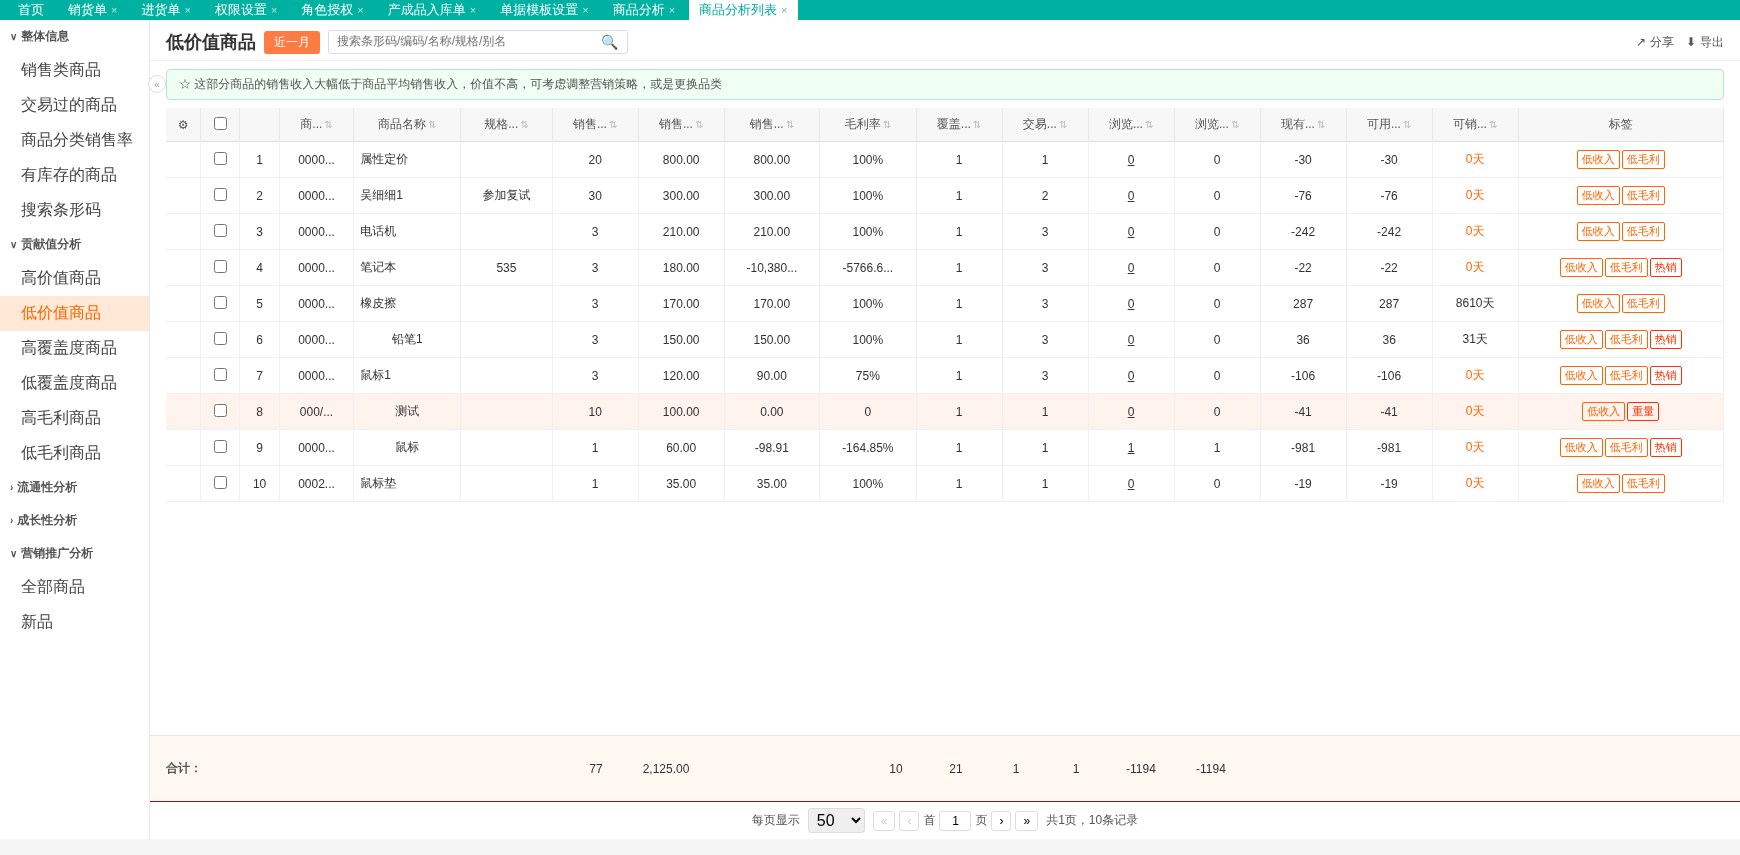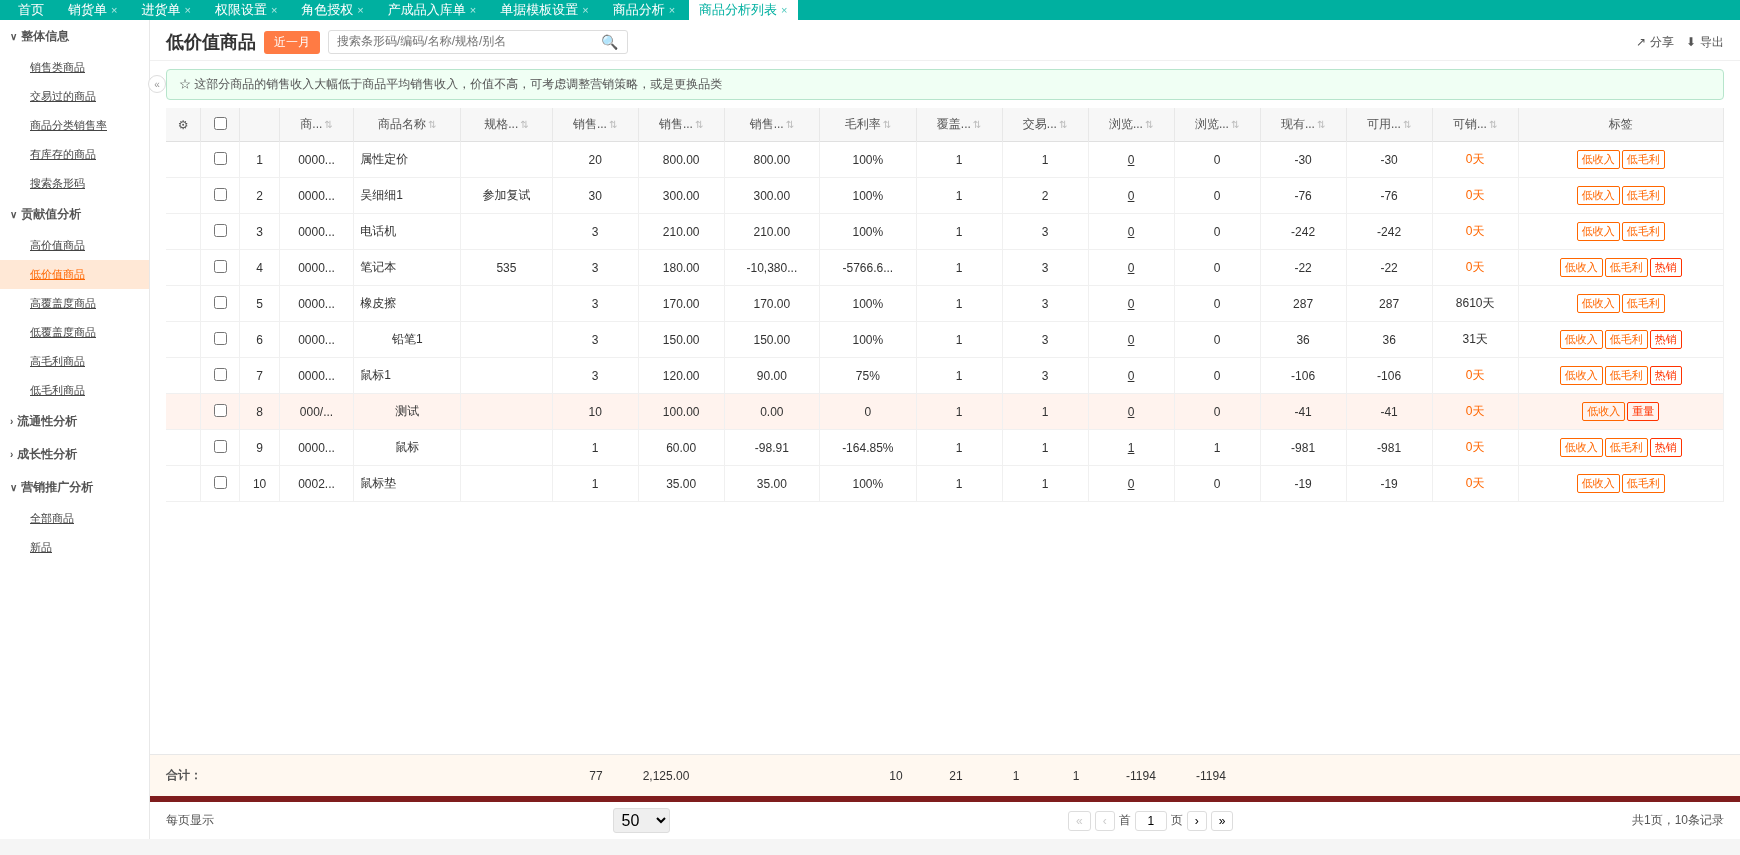--- a/index.html
+++ b/index.html
@@ -47,25 +47,24 @@
       display: flex;
       align-items: center;
       padding: 8px 10px;
       font-size: 12px;
       color: #555;
       cursor: pointer;
       font-weight: bold;
     }
     .sidebar-section-header .arrow { margin-right: 4px; font-size: 10px; }
     .sidebar-item {
-      padding: 7px 12px 7px 30px;
-      font-size: 11px;
+      padding: 7px 12px 7px 21px;
+      font-size: 16px;
       color: #444;
       cursor: pointer;
-      text-decoration: underline;
     }
     .sidebar-item.active { background: #ffe8d6; color: #ff6600; }
     .collapse-btn {
       position: absolute;
       left: 148px;
       top: 55px;
       background: #fff;
       border: 1px solid #ddd;
       border-radius: 50%;
       width: 18px;
@@ -196,21 +195,21 @@
     }
     .tag-orange { color: #ff6600; }
     .tag-red { color: #ff3300; }
     .underline { text-decoration: underline; cursor: pointer; }
     .text-orange { color: #ff6600; }
 
     
     .table-footer {
       display: flex;
       align-items: center;
-      padding: 12px 16px;
+      padding: 24px 16px;
       background: #fff8f0;
       border-top: 1px solid #e8e8e8;
       font-size: 12px;
       gap: 0;
     }
     .footer-label {
       font-weight: bold;
       width: 80px;
       color: #555;
     }
@@ -221,24 +220,24 @@
     }
     .footer-cell {
       text-align: center;
       padding: 0 6px;
     }
 
     
     .pagination-bar {
       display: flex;
       align-items: center;
-      justify-content: space-between;
+      justify-content: center;
       padding: 6px 16px;
       gap: 8px;
-      border-top: 6px solid #7f1d1d;
+      border-top: 1px solid #7f1d1d;
       font-size: 12px;
       color: #555;
     }
     .pagination-bar .page-size-select {
       border: 1px solid #ddd;
       border-radius: 3px;
       padding: 2px 4px;
       font-size: 16px;
     }
     .pagination-bar .page-nav {

